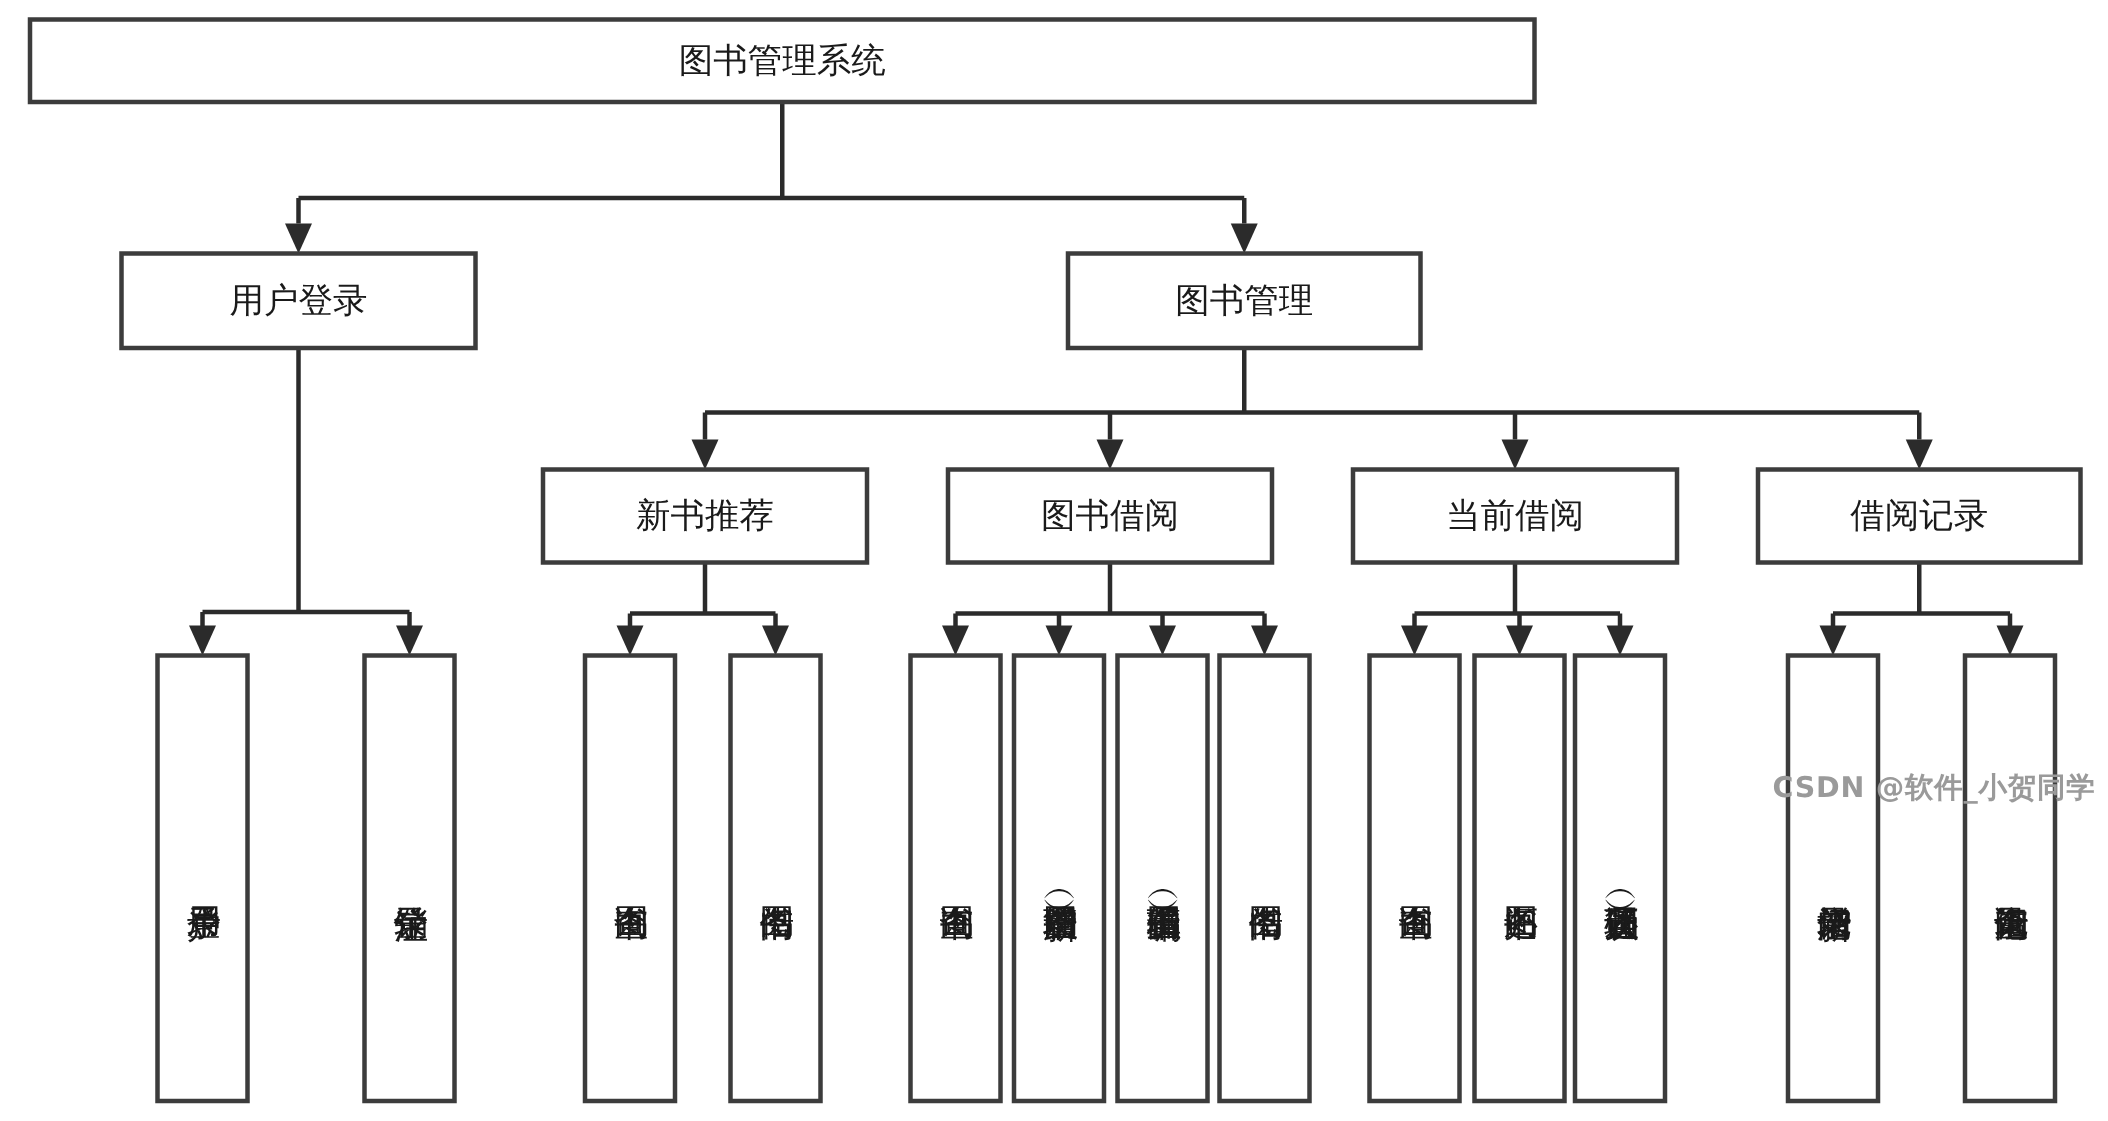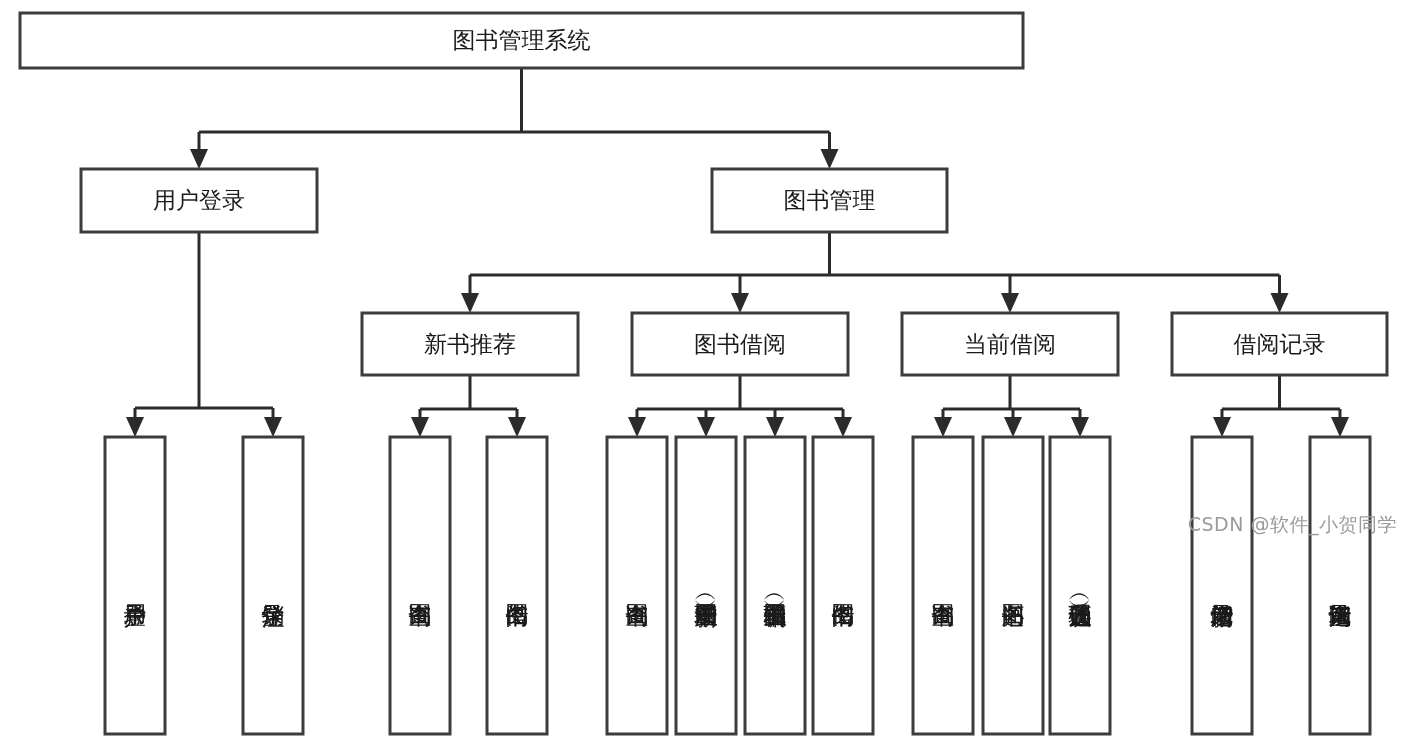--- a/index.html
+++ b/index.html
@@ -70,20 +70,21 @@
   }
   .watermark {
     position: absolute;
     right: 8px;
     bottom: 6px;
     font-family: "DejaVu Sans", "Liberation Sans", sans-serif;
     font-size: 19px;
     color: #9a9a9a;
     letter-spacing: 0.5px;
     white-space: nowrap;
+    font-weight: bold;
   }
 </style>
 </head>
 <body>
 
 <div id="diagram-root">
 
   <svg class="flow" viewBox="0 0 1405 747">
     <g id="connectors">
         <line x1="521.5" y1="68" x2="521.5" y2="132" class="connector"></line>

